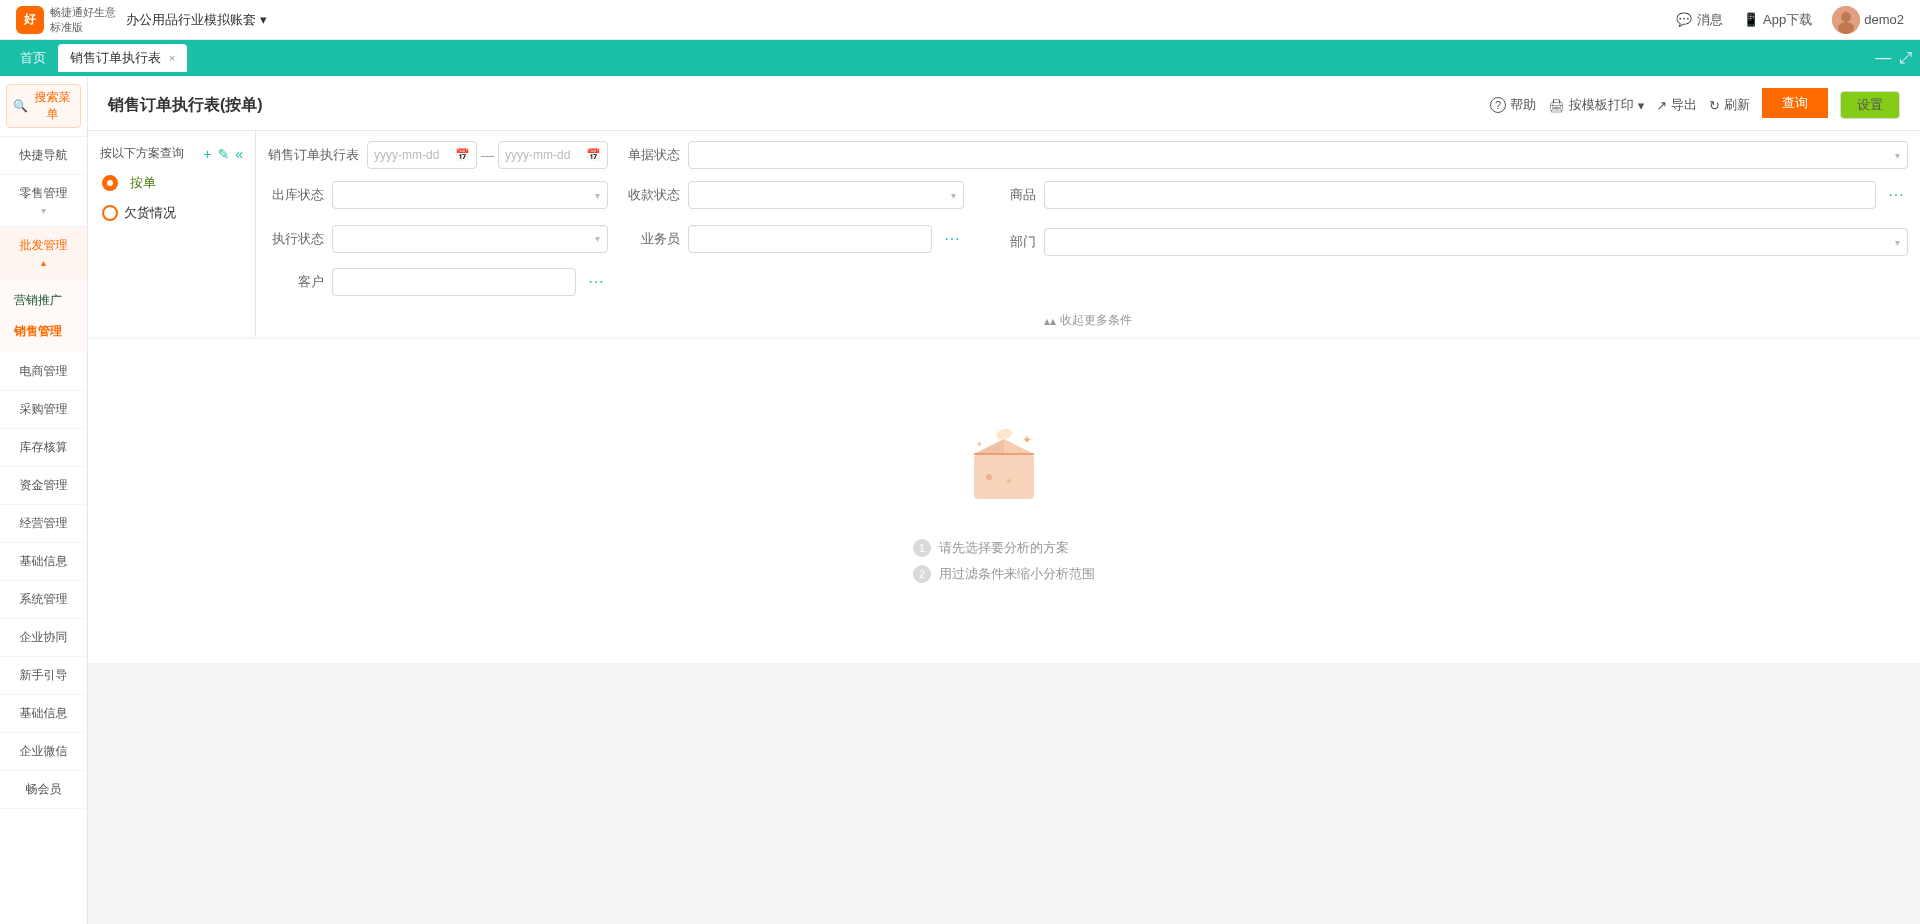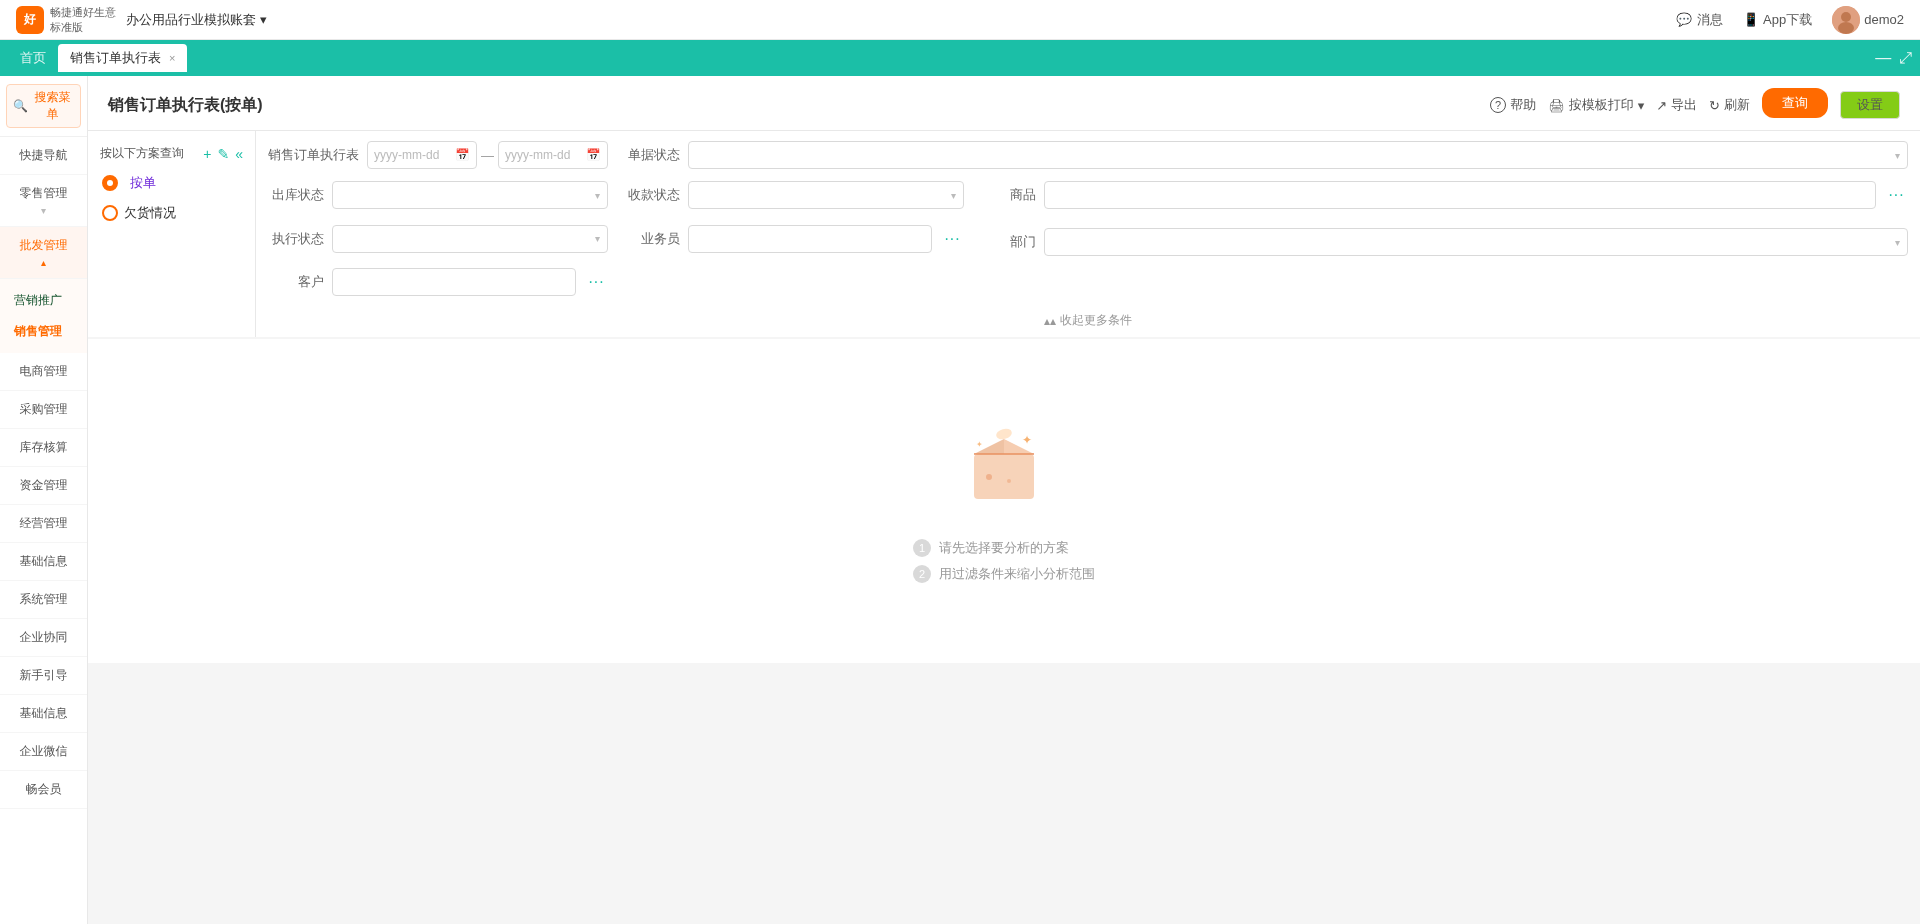--- a/index.html
+++ b/index.html
@@ -128,21 +128,21 @@
     .scheme-header-actions { display: flex; gap: 6px; }
     .scheme-header-action { color: #1bbfa7; cursor: pointer; font-size: 14px; }
     .scheme-item {
       padding: 6px 14px;
       font-size: 13px;
       cursor: pointer;
       display: flex;
       align-items: center;
       gap: 6px;
     }
-    .scheme-item.active { color: #6d28d9; gap: 12px; }
+    .scheme-item.active { color: #4d7c0f; gap: 12px; }
     .scheme-item .scheme-dot { width: 16px; height: 16px; border-radius: 50%; border: 2px solid #ff6a00; display: flex; align-items: center; justify-content: center; }
     .scheme-item .scheme-dot.filled { background: #ff6a00; }
     .scheme-item .scheme-dot-inner { width: 6px; height: 6px; background: white; border-radius: 50%; }
     .filter-row { display: flex; align-items: center; gap: 16px; margin-bottom: 12px; }
     .filter-field { display: flex; align-items: center; gap: 8px; flex: 1; }
     .filter-label { color: #666; font-size: 13px; white-space: nowrap; min-width: 56px; text-align: right; }
     .filter-input {
       flex: 1;
       height: 28px;
       border: 1px solid #d9d9d9;
@@ -162,21 +162,21 @@
     .date-tab.active { background: #ff6a00; color: white; border-radius: 10px; padding: 1px 7px; }
     .date-range-text { font-size: 11px; color: #999; }
 
     .filter-action-area { display: flex; justify-content: center; padding: 4px 0 8px; }
     .collapse-btn { display: flex; align-items: center; gap: 4px; color: #999; font-size: 12px; cursor: pointer; }
 
     .query-btn {
       background: #ff6a00;
       color: white;
       border: none;
-      border-radius: 12px;
+      border-radius: 0;
       padding: 6px 20px;
       font-size: 13px;
       cursor: pointer;
       display: block;
       margin-bottom: 4px;
     }
     .set-btn {
       background: #84cc16;
       color: #555;
       border: 1px solid #d9d9d9;

